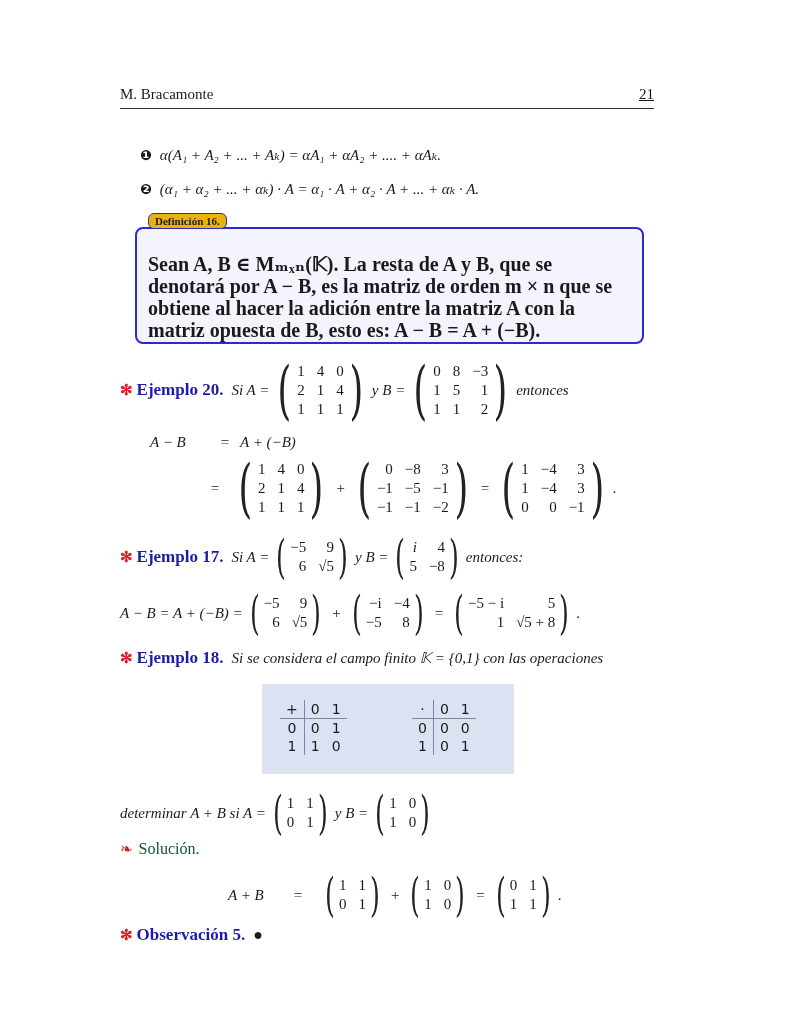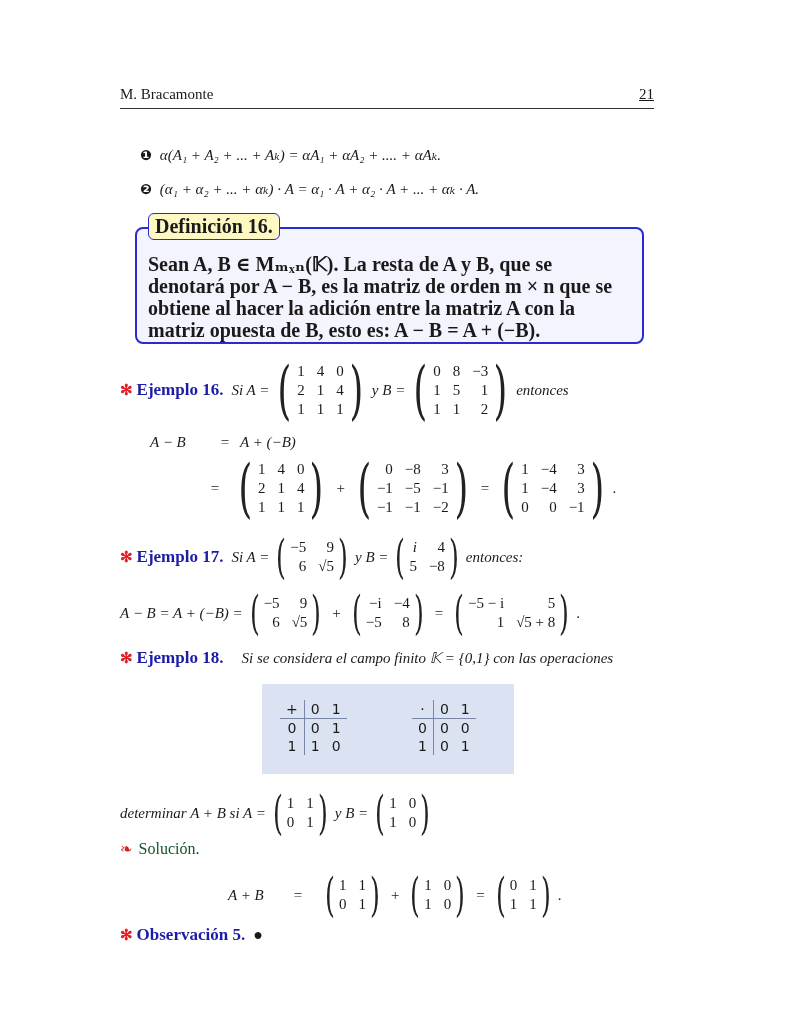--- a/index.html
+++ b/index.html
@@ -15,21 +15,21 @@
   
   .mat{display:inline-flex;align-items:center;margin:0 3px;}
   .paren{font-family:"DejaVu Serif",serif;font-weight:100;color:#222;line-height:1;transform:scaleX(0.55);}
   .mat3 .paren{font-size:64px;}
   .mat2 .paren{font-size:46px;}
   .grid{display:grid;column-gap:12px;row-gap:0;}
   .grid span{text-align:right;line-height:19px;font-size:15px;}
   .op{margin:0 4px;}
   
   .defbox{left:135px;top:227px;width:505px;height:113px;border:2px solid #2a2acf;border-radius:8px;background:#f4f4ff;}
-  .deftag{left:148px;top:213px;padding:1px 6px;border:1.5px solid #2a2acf;border-radius:6px;background:#fef9c3;font-weight:bold;font-size:20px;}
+  .deftag{left:148px;top:213px;padding:1px 6px;border:1.5px solid #2a2acf;border-radius:6px;background:#eab308;font-weight:bold;font-size:11px;}
   .deftext{left:148px;top:253px;width:480px;font-size:20px;line-height:22px;font-weight:bold;}
   .label{color:#1c1ca6;font-weight:bold;font-size:17px;}
   .star{color:#e0202a;font-weight:bold;margin-right:4px;}
   .sol{color:#14532d;font-size:16px;}
   .table-panel{left:262px;top:684px;width:252px;height:90px;background:#dbe3f3;}
   .optable{position:absolute;border-collapse:collapse;font-family:"DejaVu Sans",sans-serif;font-size:14px;}
   .optable td{padding:0 6px;text-align:center;line-height:18px;}
   .optable tr:first-child td{border-bottom:1px solid #7a86a8;}
   .optable td:first-child{border-right:1px solid #7a86a8;}
 </style>
@@ -51,21 +51,21 @@
 </div>
 
 <div class="abs defbox"></div>
 <div class="abs deftag">Definición 16.</div>
 <div class="abs deftext">
   <span>Sean A, B ∈ Mₘₓₙ(𝕂). La </span><b>resta</b><span> de A y B, que se denotará por A − B, es la matriz de orden m × n que se obtiene al hacer la adición entre la matriz A con la matriz opuesta de B, esto es: A − B = A + (−B).</span>
 </div>
 
 <div class="abs row" style="left:120px;top:358px;">
   <span class="star">✻</span>
-  <span class="label">Ejemplo 16.</span>
+  <span class="label">Ejemplo 20.</span>
   <span class="it" style="margin-left:8px">Si A =</span>
   <span class="mat mat3">
       <span class="paren">(</span>
     <span class="grid" style="grid-template-columns:repeat(3,auto)">
       <span>1</span>
         <span>4</span>
         <span>0</span>
       <span>2</span>
         <span>1</span>
         <span>4</span>
@@ -211,21 +211,21 @@
         <span>√5 + 8</span>
     </span>
       <span class="paren">)</span>
     </span>
     <span>.</span>
 </div>
 
 <div class="abs row" style="left:120px;top:648px;">
   <span class="star">✻</span>
   <span class="label">Ejemplo 18.</span>
-  <span class="it" style="margin-left:18px">Si se considera el campo finito 𝕂 = {0,1} con las operaciones</span>
+  <span class="it" style="margin-left:8px">Si se considera el campo finito 𝕂 = {0,1} con las operaciones</span>
 </div>
 
 <div class="abs table-panel">
   <table class="optable" style="left:18px;top:16px;">
     <tbody>
         <tr>
           <td>+</td>
           <td>0</td>
           <td>1</td>
         </tr>

